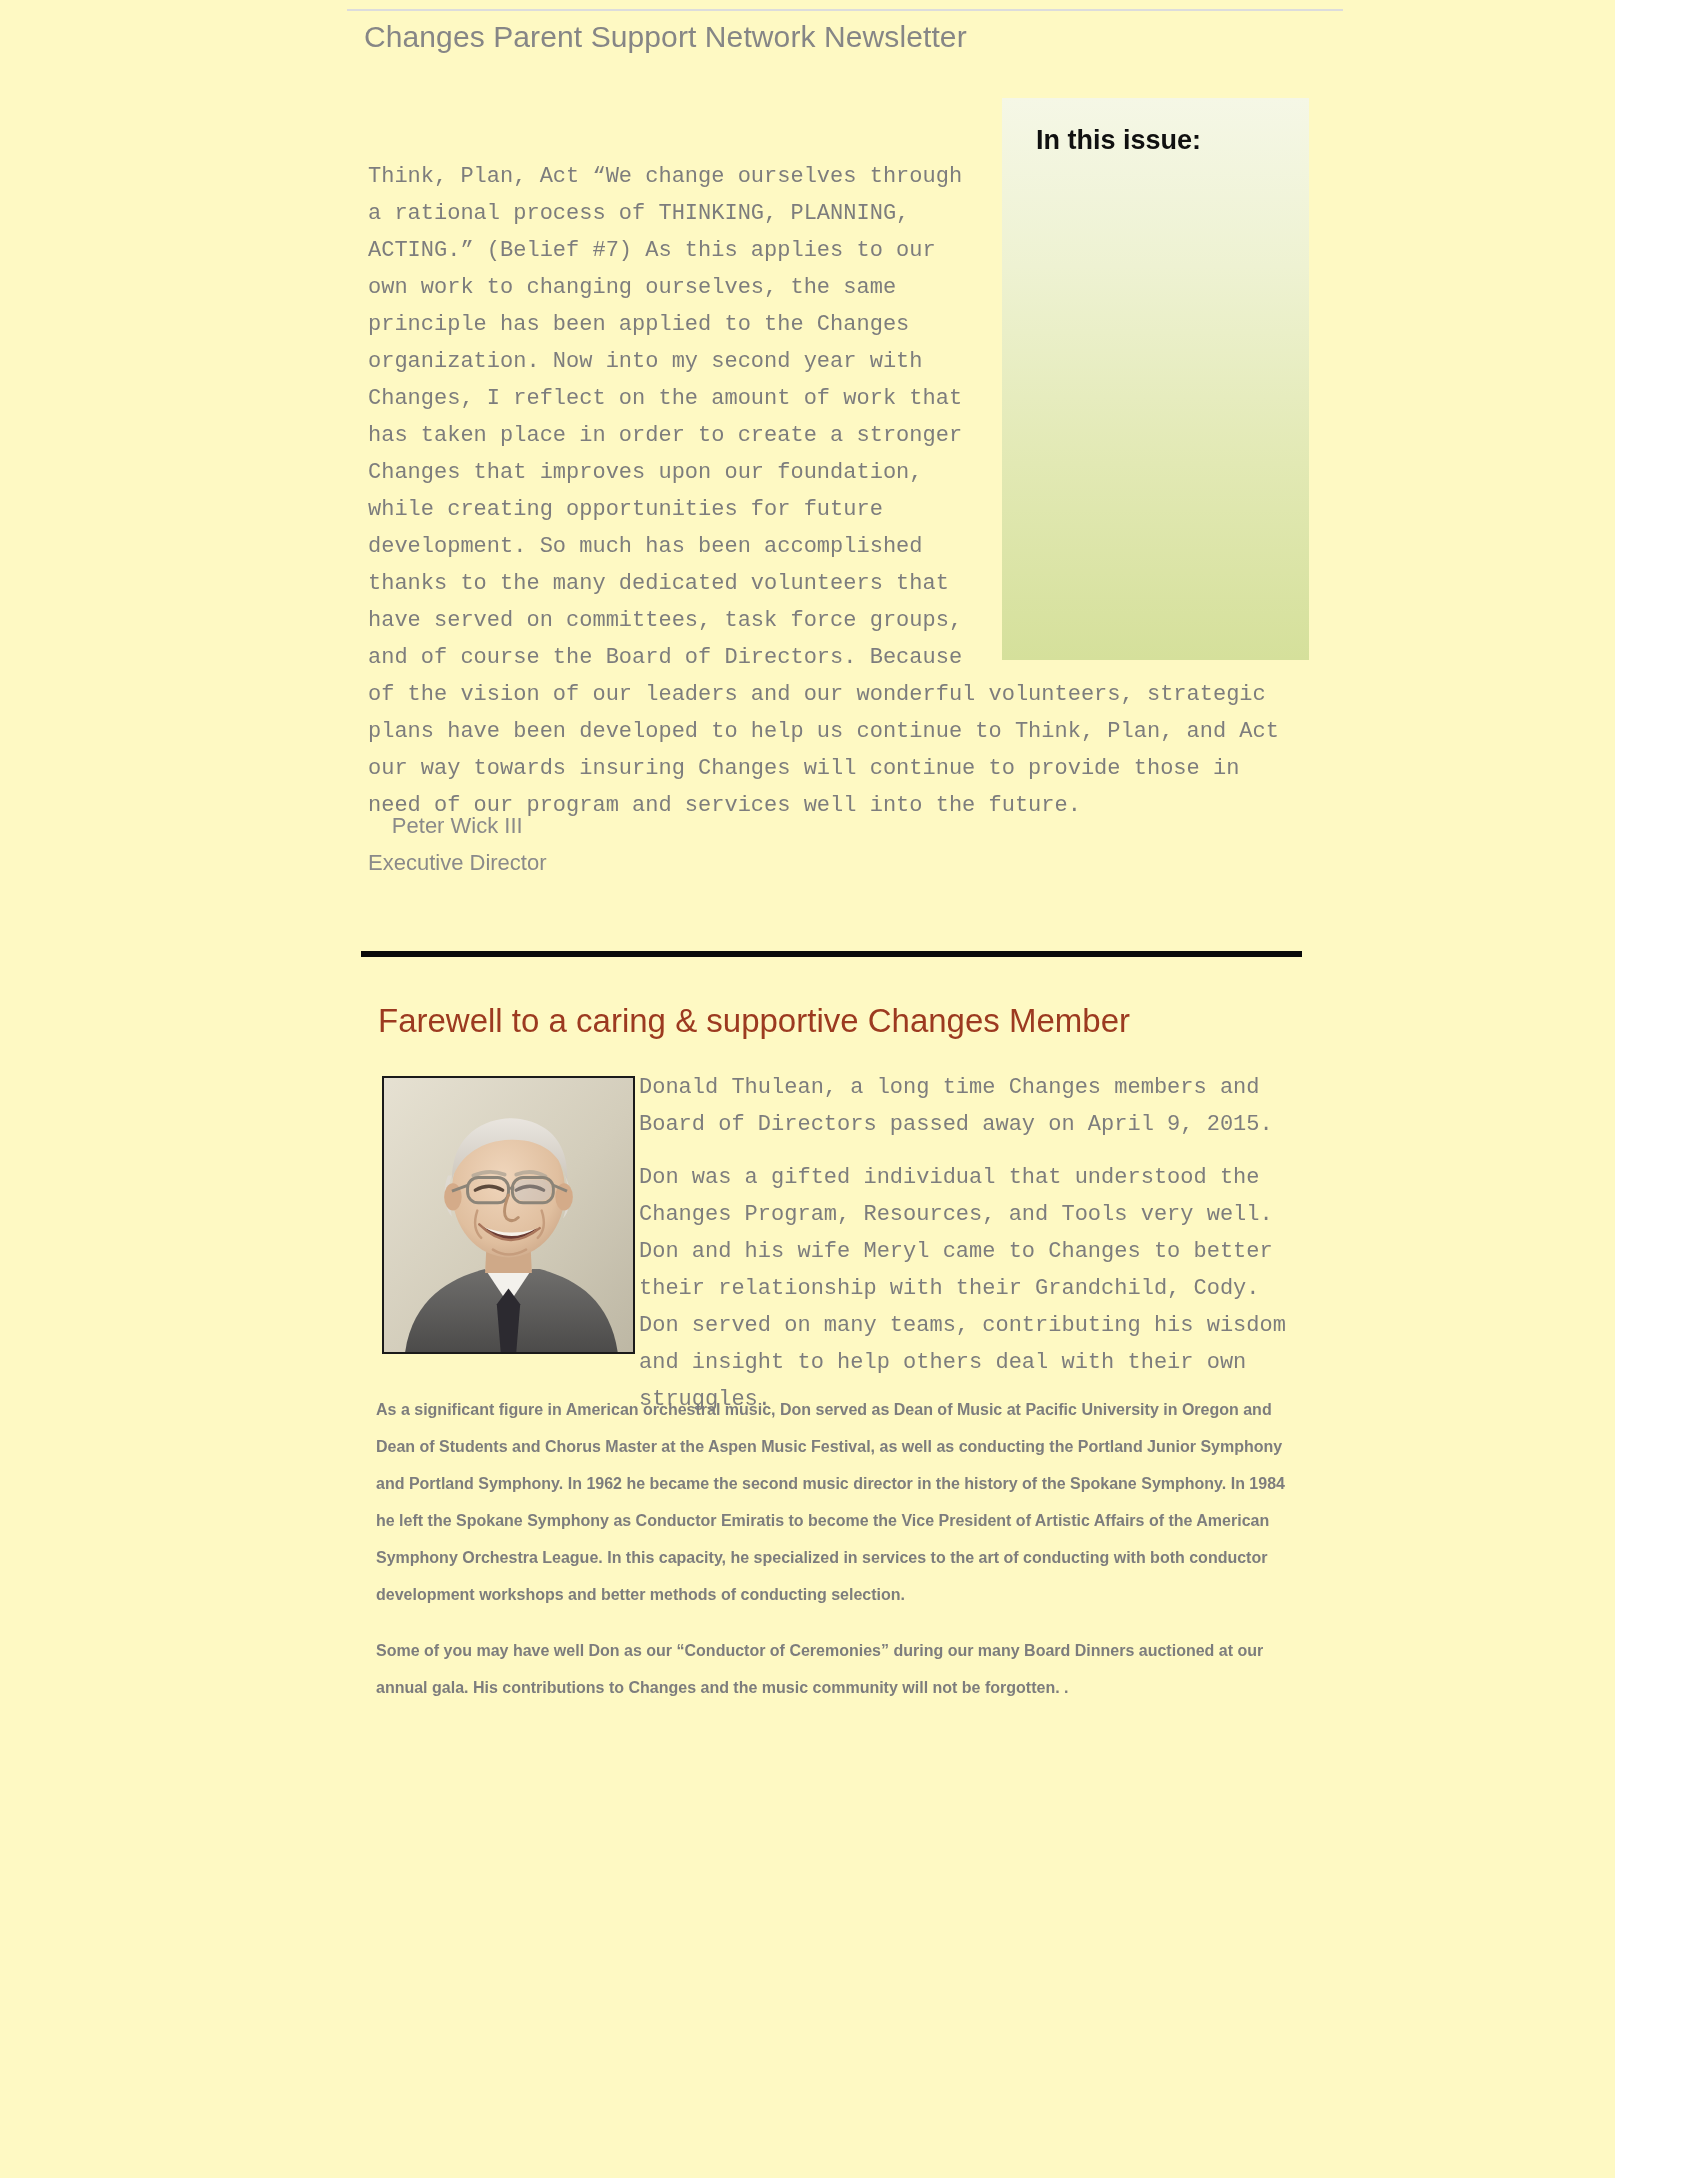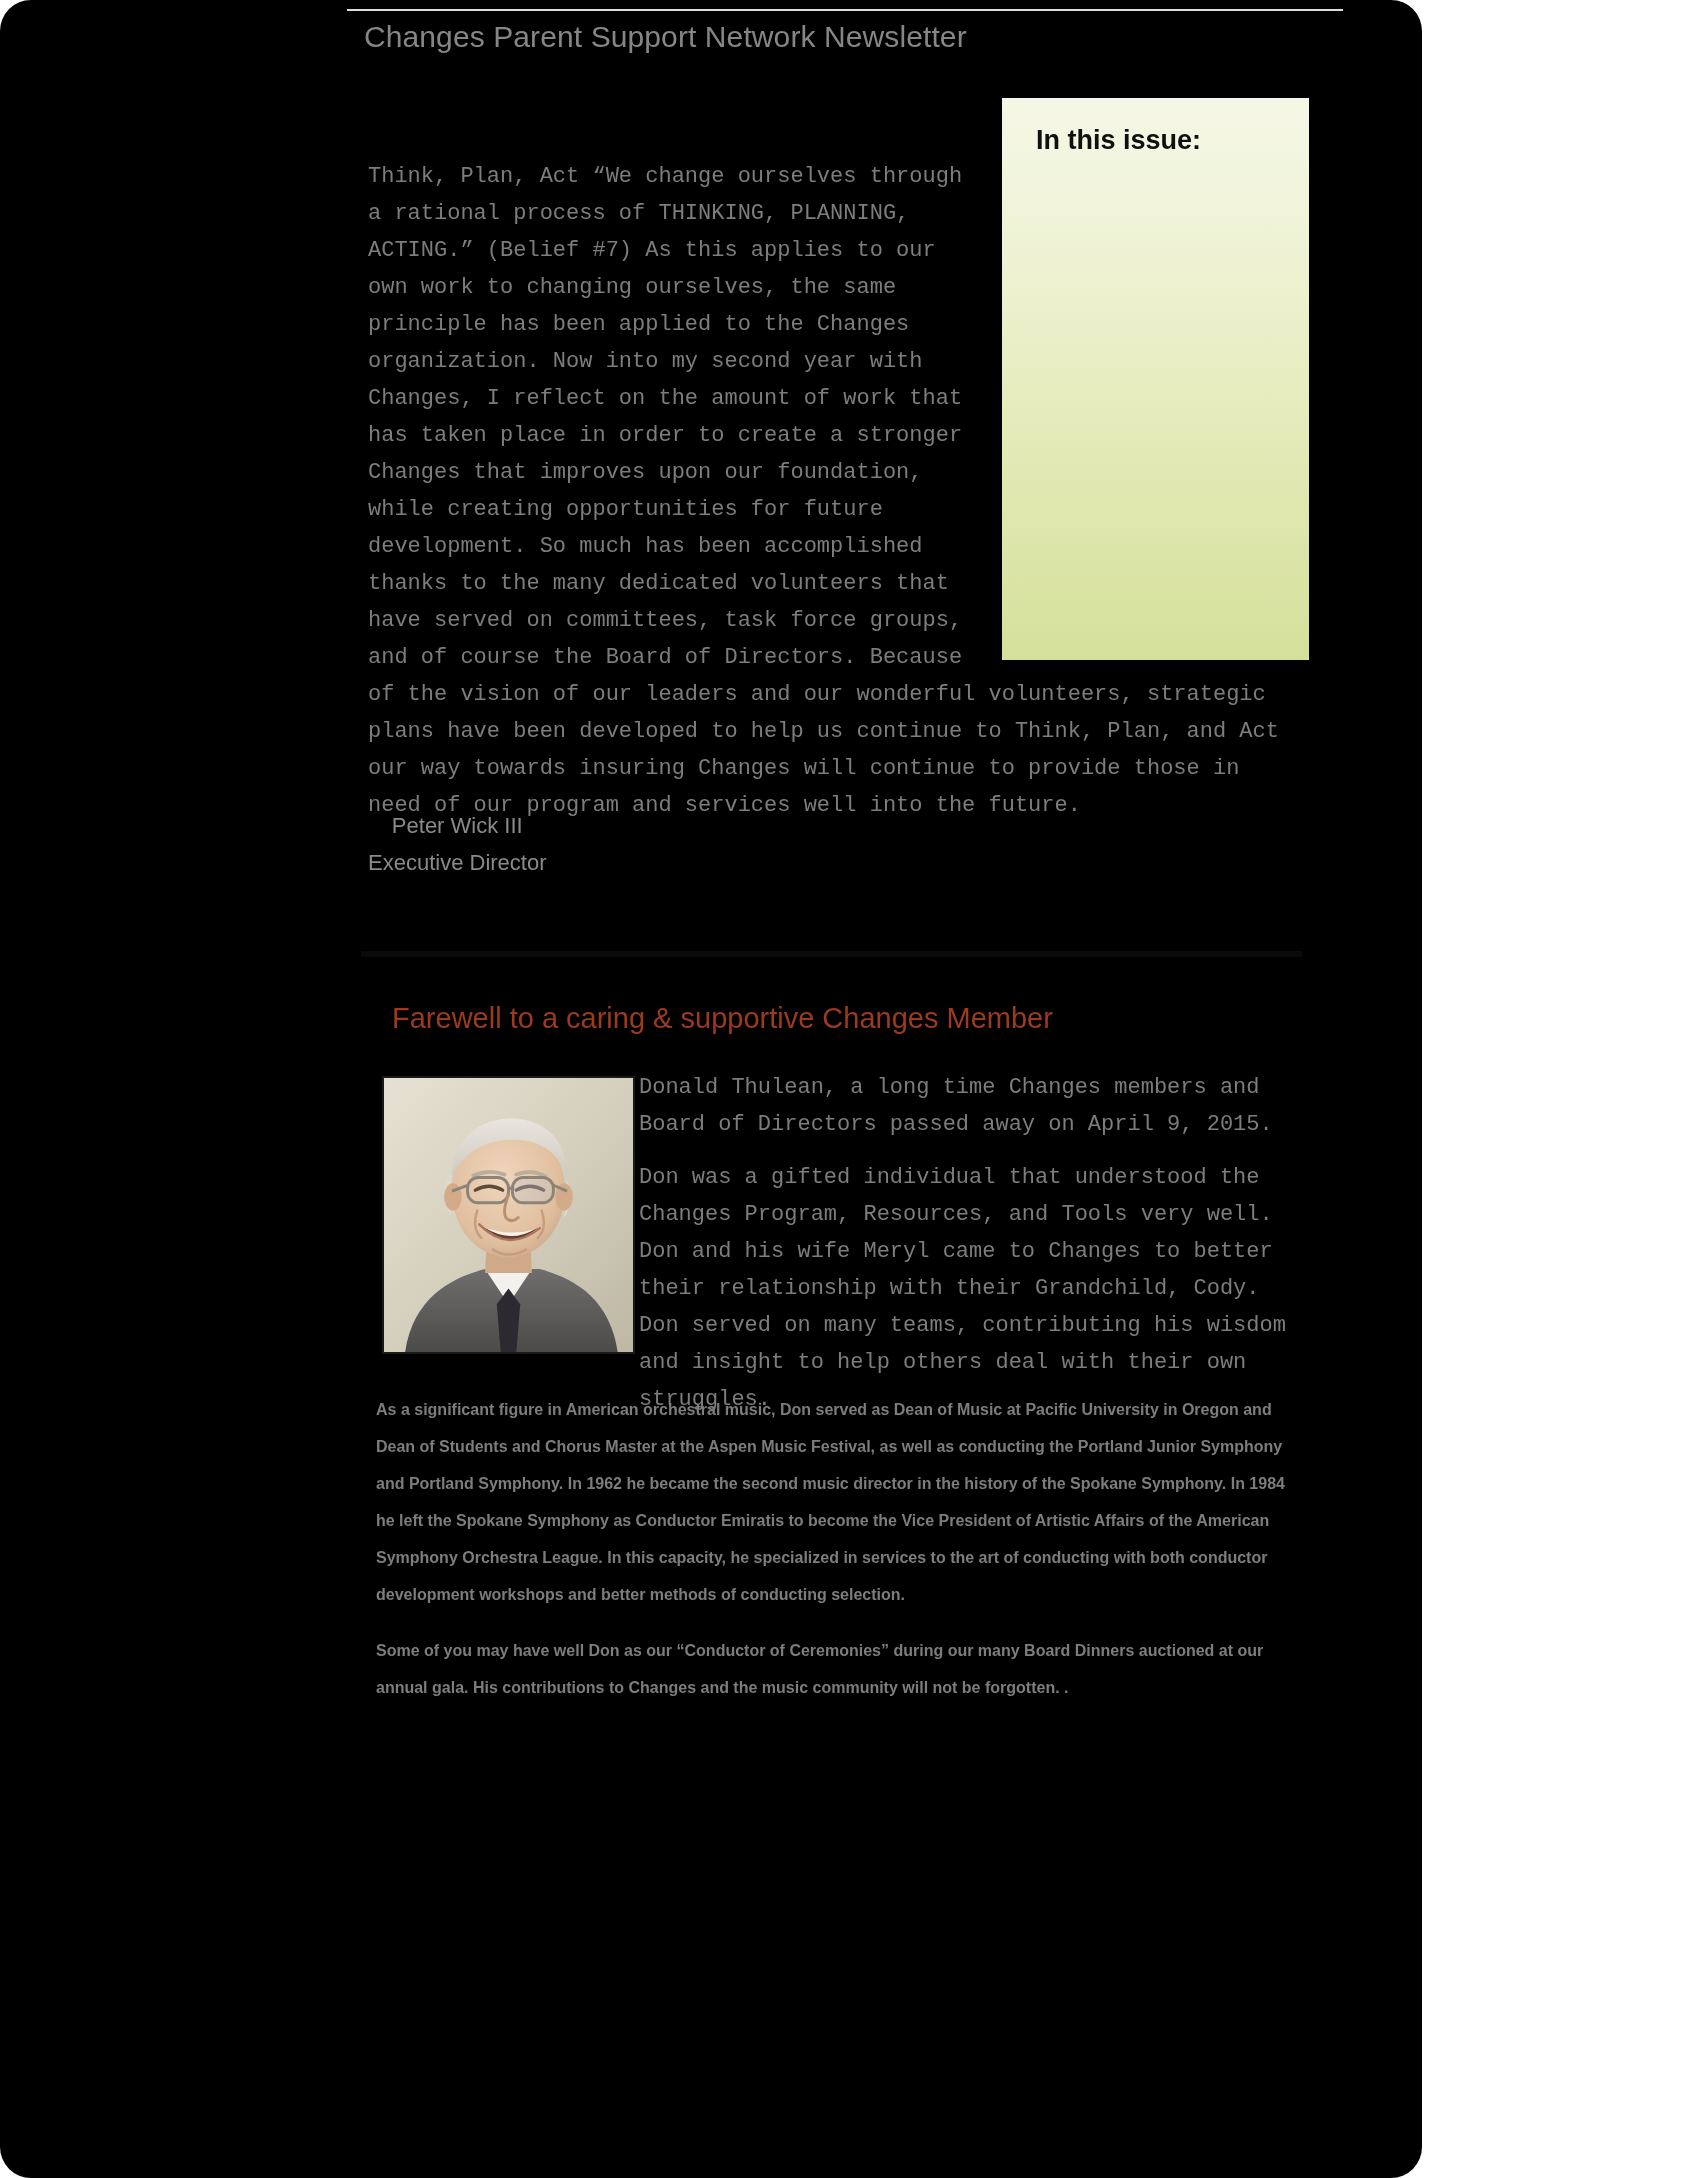--- a/index.html
+++ b/index.html
@@ -12,24 +12,23 @@
     width: 1683px;
     height: 2178px;
     font-family: "Liberation Sans", sans-serif;
     position: relative;
     overflow: hidden;
   }
 
   .page {
     position: absolute;
     left: 0; top: 0;
-    width: 1422px;
+    width: 1615px;
     height: 2178px;
-    background: #000000;
-    border-radius: 31px;
+    background: #fef9c3;
   }
 
   
   .top-rule {
     position: absolute;
     left: 347px;
     top: 9px;
     width: 996px;
     height: 2px;
     background: #dcdcdc;
@@ -137,23 +136,23 @@
     left: 361px;
     top: 951px;
     width: 941px;
     height: 6px;
     background: #0a0a0a;
   }
 
   
   .sec2-heading {
     position: absolute;
-    left: 392px;
+    left: 378px;
     top: 1002px;
-    font-size: 29px;
+    font-size: 33px;
     color: #9c3a20;
     white-space: nowrap;
   }
 
   .portrait {
     position: absolute;
     left: 382px;
     top: 1076px;
     width: 253px;
     height: 278px;

